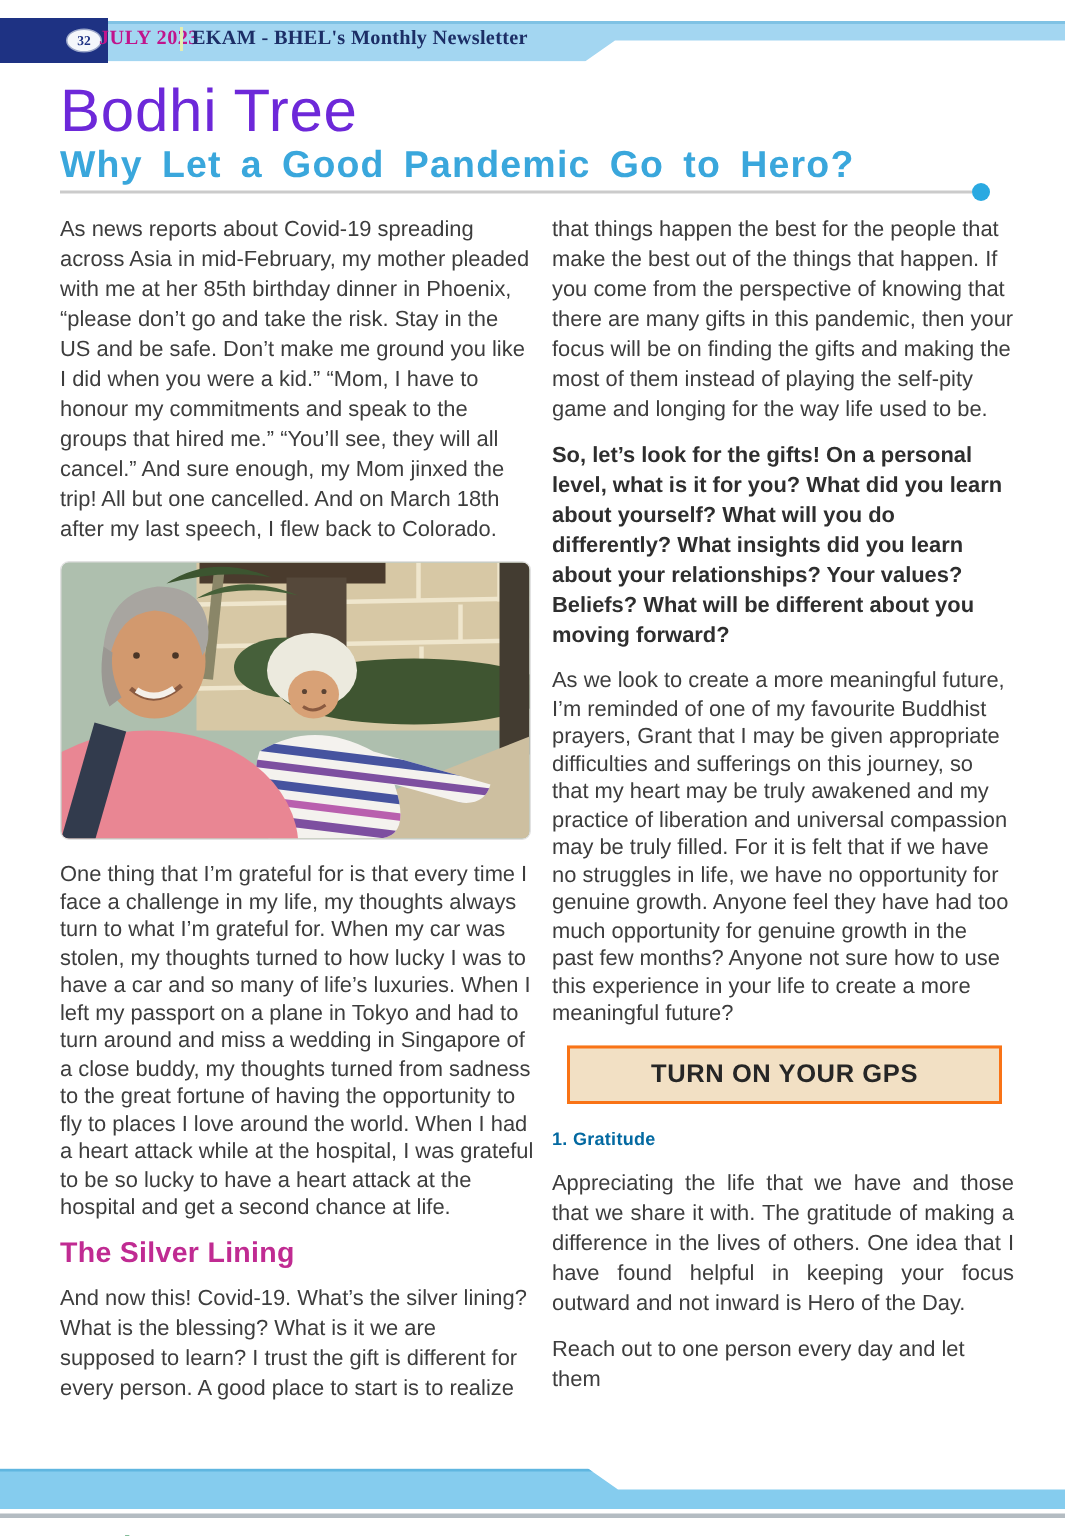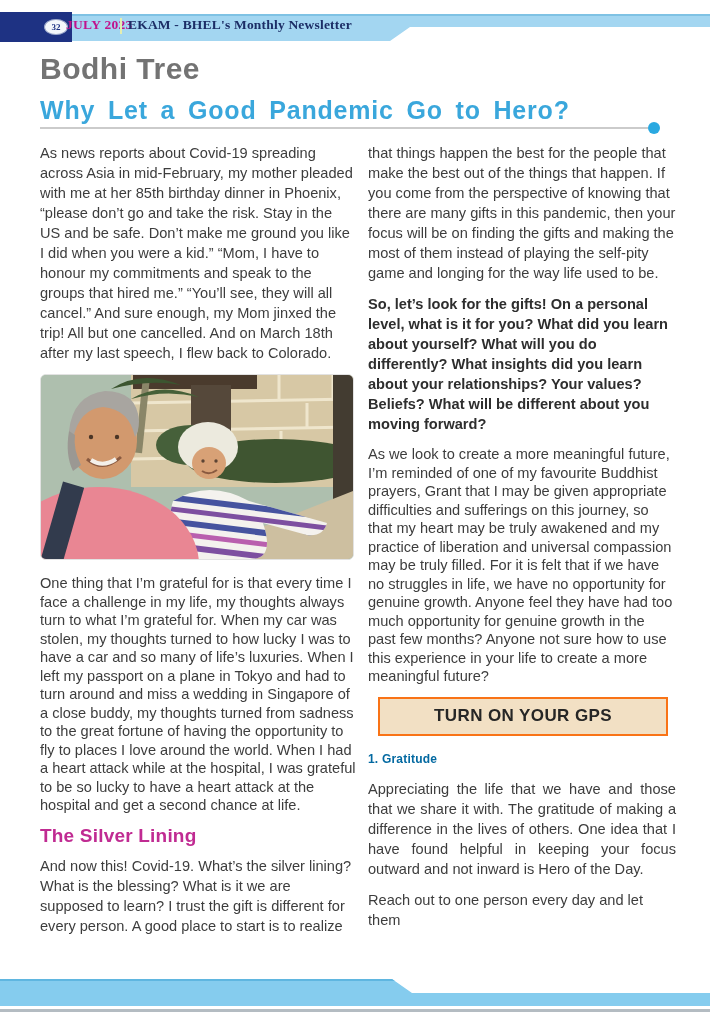--- a/index.html
+++ b/index.html
@@ -31,21 +31,21 @@
     position:absolute;left:120px;top:18px;width:2px;height:16px;background:#e4eeb0;
   }
   .header-newsletter{
     position:absolute;left:128px;top:17px;
     font-family:"Liberation Serif","DejaVu Serif",serif;
     font-size:13.5px;font-weight:bold;color:#1c2e66;letter-spacing:.2px;
   }
   
   .article-title{
     position:absolute;left:40px;top:52px;margin:0;
-    font-size:30px;font-weight:700;color:#737373;letter-spacing:.5px;
+    font-size:40px;font-weight:400;color:#6d28d9;letter-spacing:.5px;
   }
   .article-subtitle{
     position:absolute;left:40px;top:96px;margin:0;
     font-size:25px;font-weight:bold;color:#3aa7dc;letter-spacing:.8px;word-spacing:5px;
   }
   .title-rule{
     position:absolute;left:40px;top:127px;width:608px;height:2px;background:#cbcbcb;
   }
   .end-dot{
     position:absolute;left:648px;top:122px;width:12px;height:12px;border-radius:50%;

